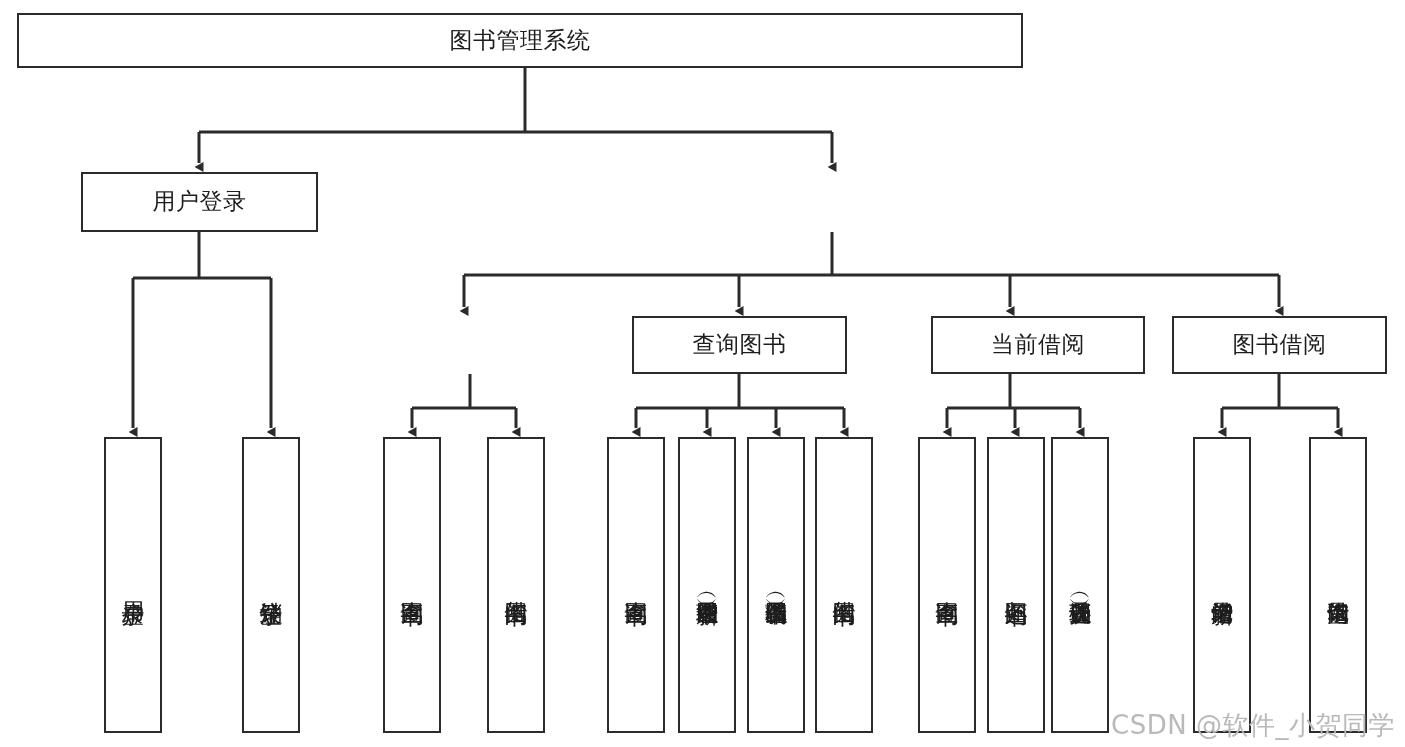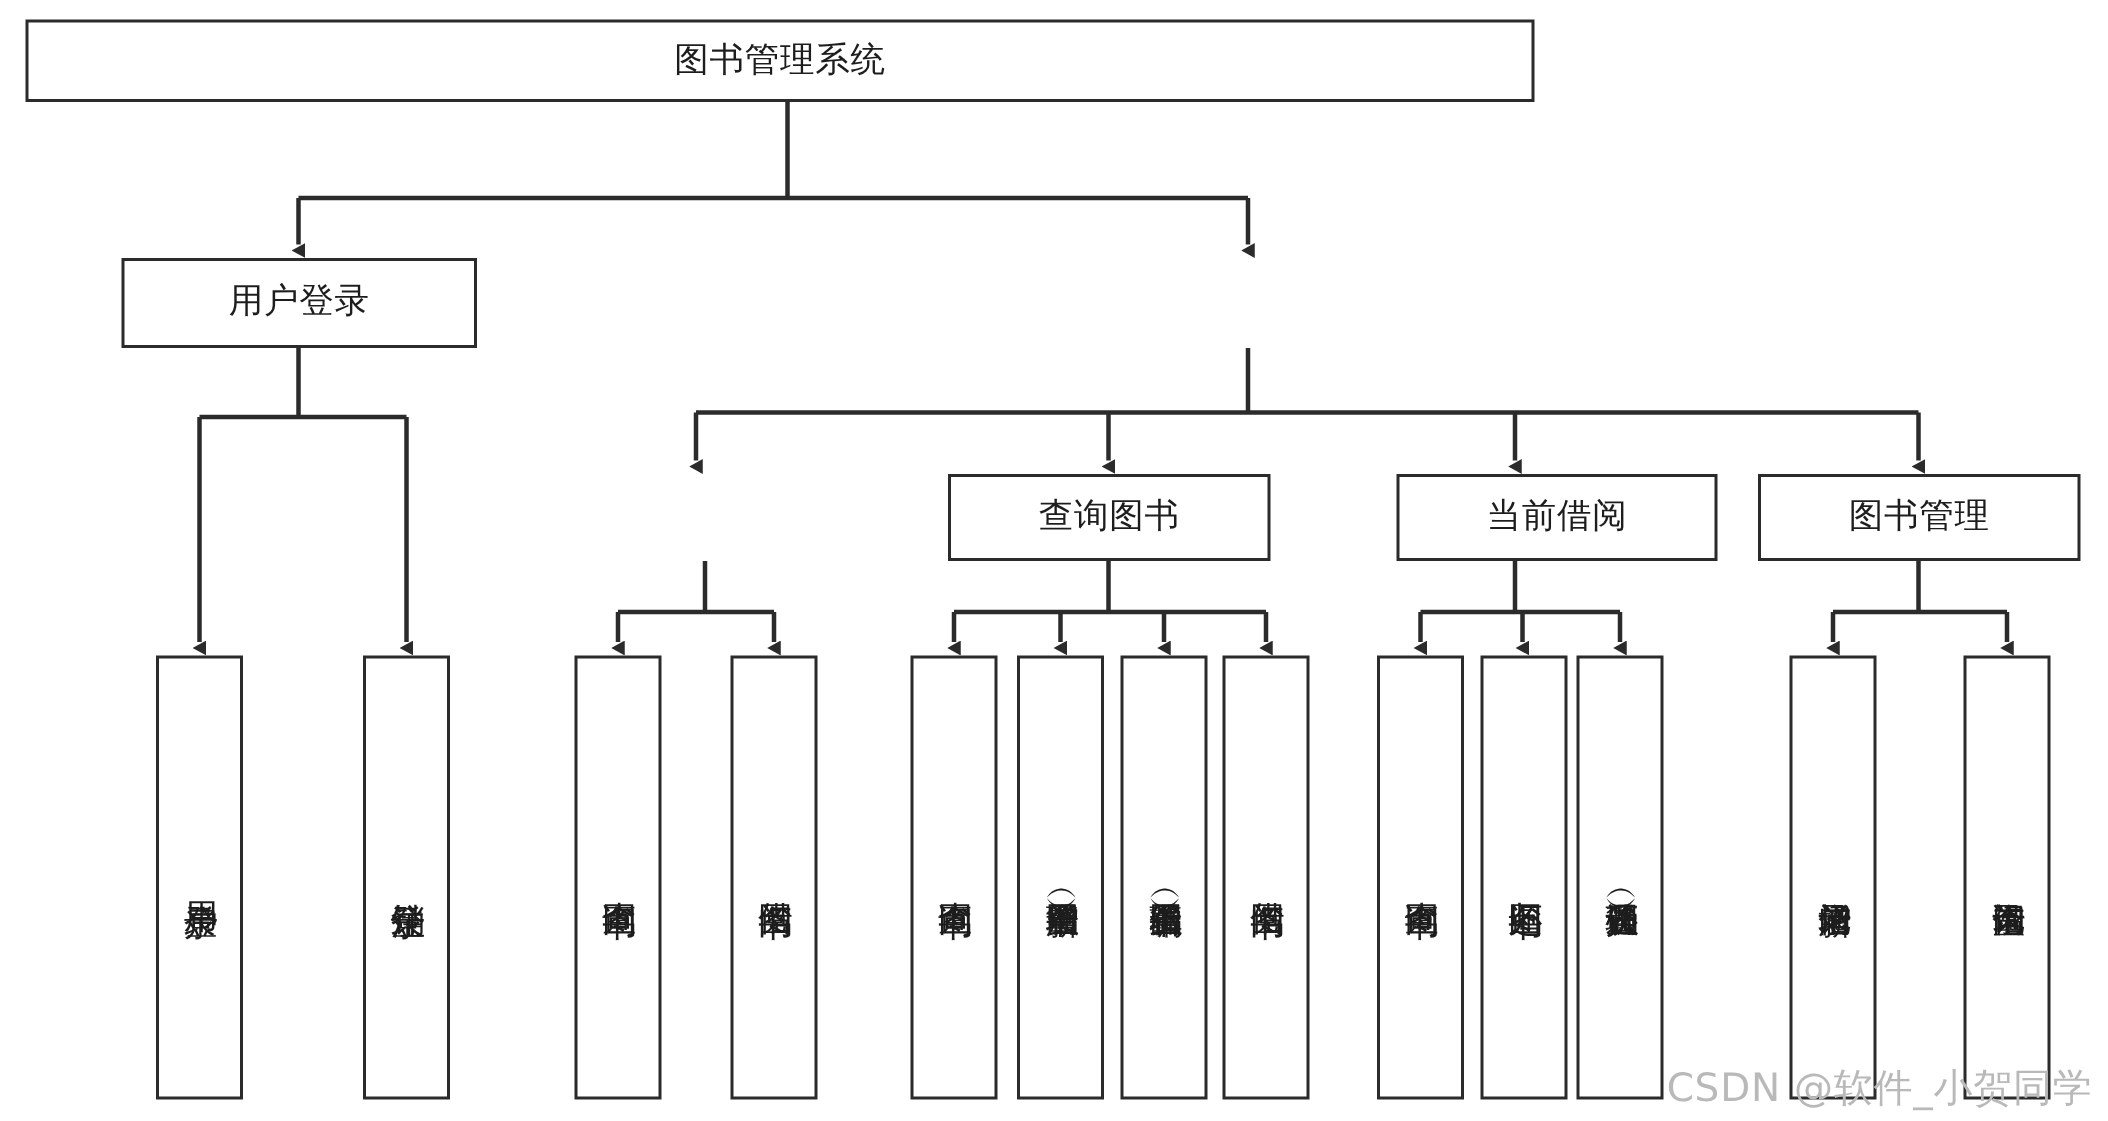--- a/index.html
+++ b/index.html
@@ -138,21 +138,21 @@
     <span class="node-label-h">用户登录</span>
   </div>
 
   <div class="node-box" style="left:632px; top:316px; width:215px; height:58px;">
     <span class="node-label-h">查询图书</span>
   </div>
   <div class="node-box" style="left:903px; top:316px; width:214px; height:58px;margin-left:28px;">
     <span class="node-label-h">当前借阅</span>
   </div>
   <div class="node-box" style="left:1172px; top:316px; width:215px; height:58px;">
-    <span class="node-label-h">图书管理</span>
+    <span class="node-label-h">图书借阅</span>
   </div>
 
   <div class="node-box leaf" style="left:104px; top:437px; width:58px; height:296px;">
     <span class="node-label-v">用户登录</span>
   </div>
   <div class="node-box leaf" style="left:242px; top:437px; width:58px; height:296px;">
     <span class="node-label-v">注销登录</span>
   </div>
 
   <div class="node-box leaf" style="left:383px; top:437px; width:58px; height:296px;">

